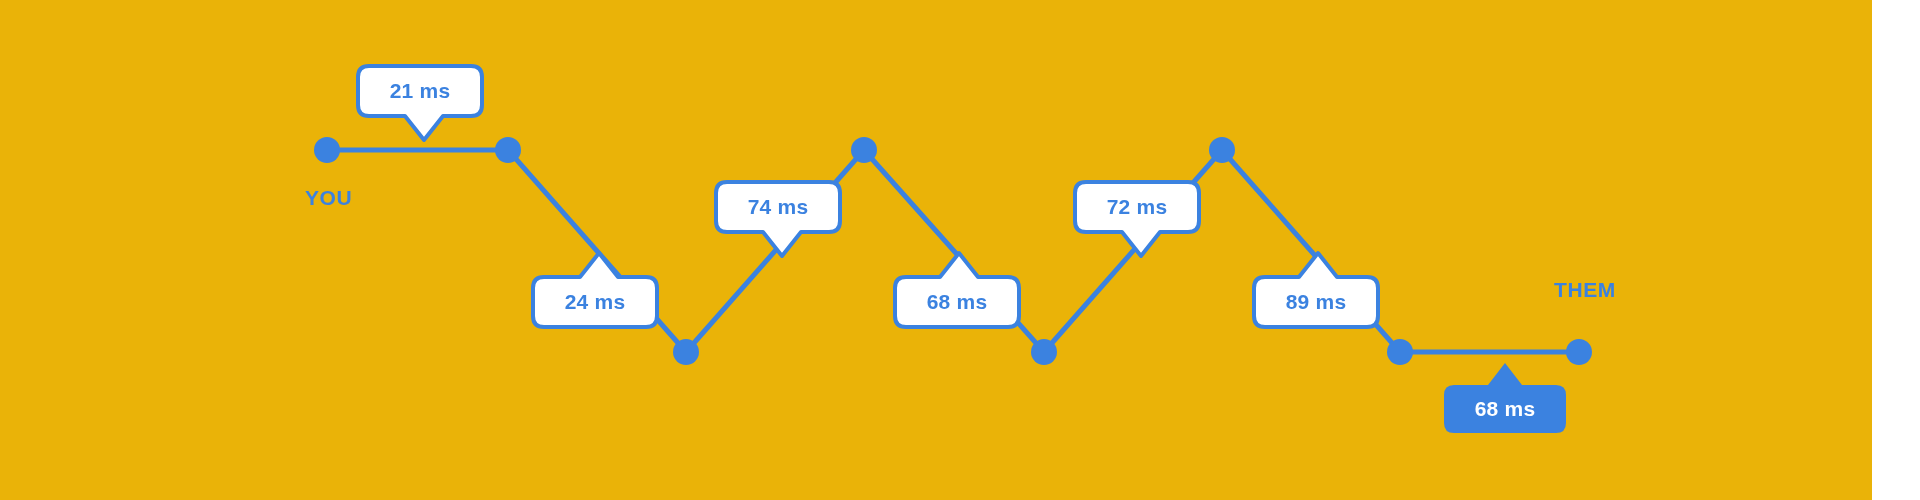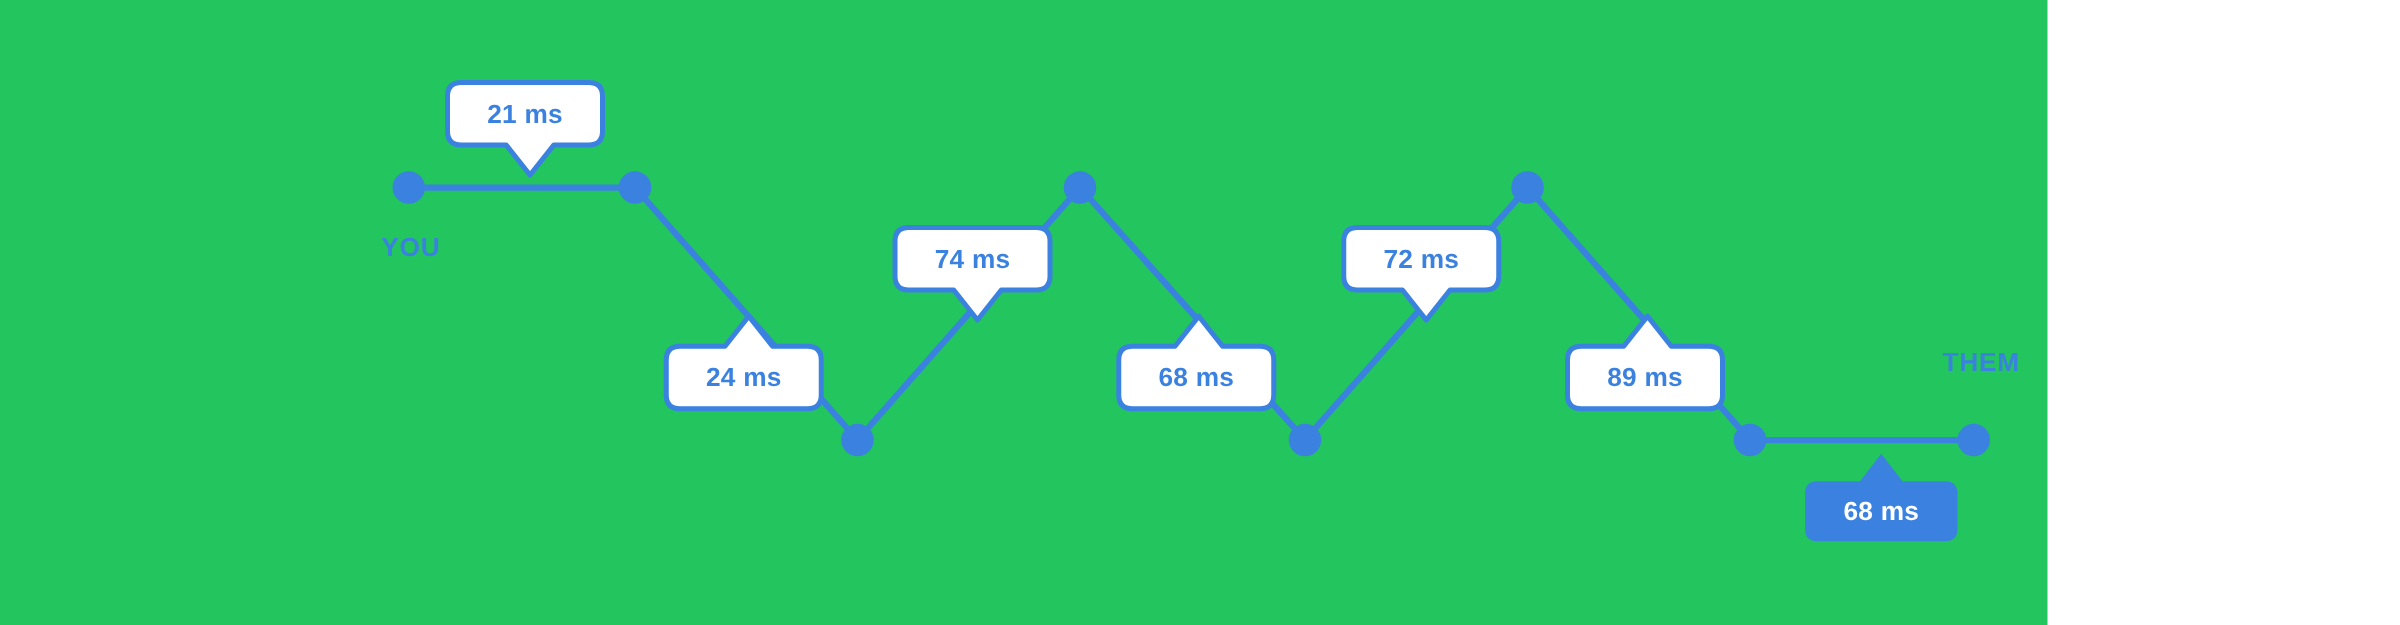--- a/index.html
+++ b/index.html
@@ -8,23 +8,23 @@
     background: #ffffff;
   }
   body {
     width: 1920px;
     height: 500px;
     font-family: "Liberation Sans", sans-serif;
     overflow: hidden;
   }
   #stage {
     position: relative;
-    width: 1638px;
+    width: 1872px;
     height: 500px;
-    background: #22c55e;
+    background: #eab308;
   }
   #trace-svg {
     position: absolute;
     left: 0;
     top: 0;
     width: 1920px;
     height: 500px;
     display: block;
   }
   .endpoint-label {

